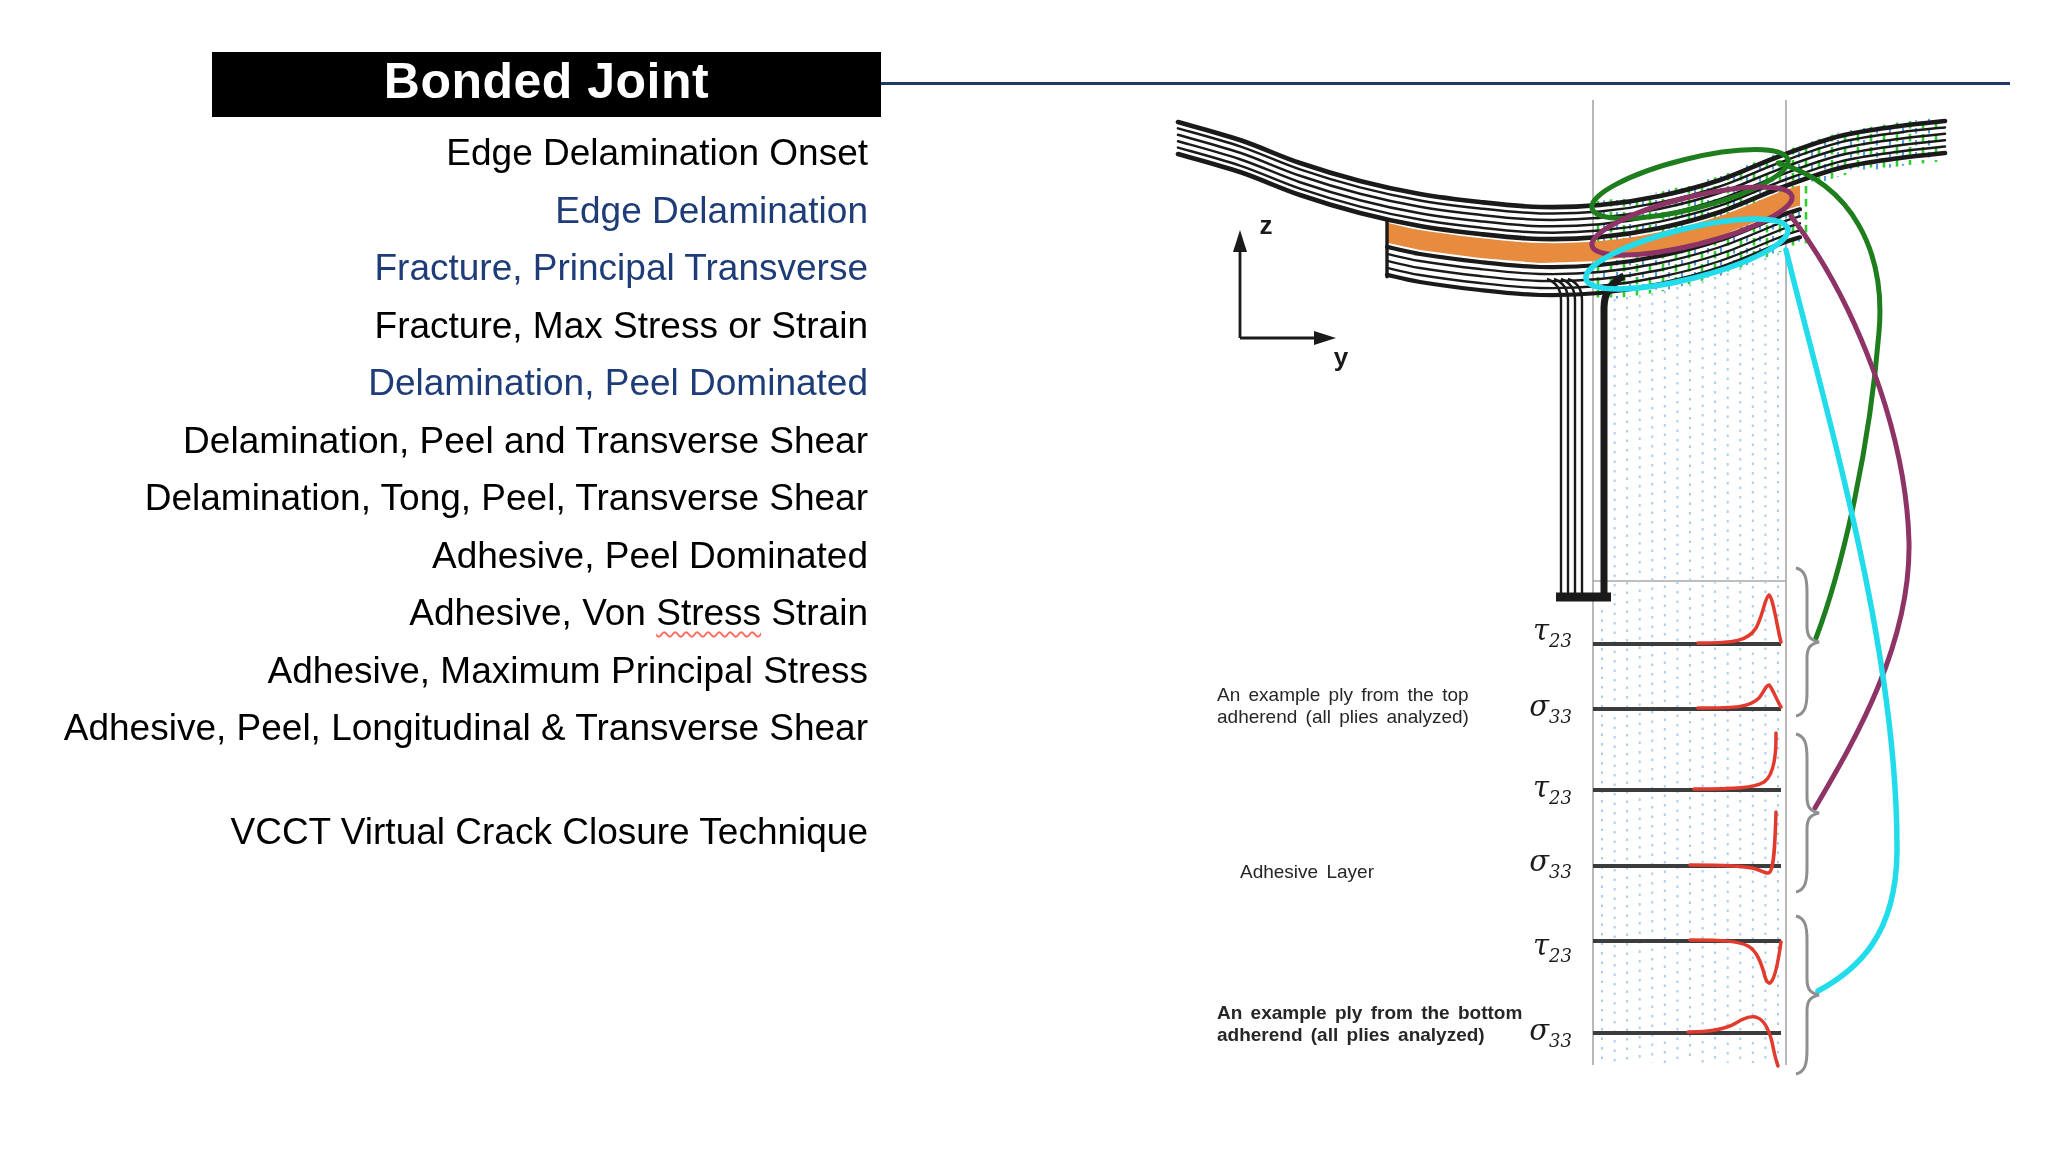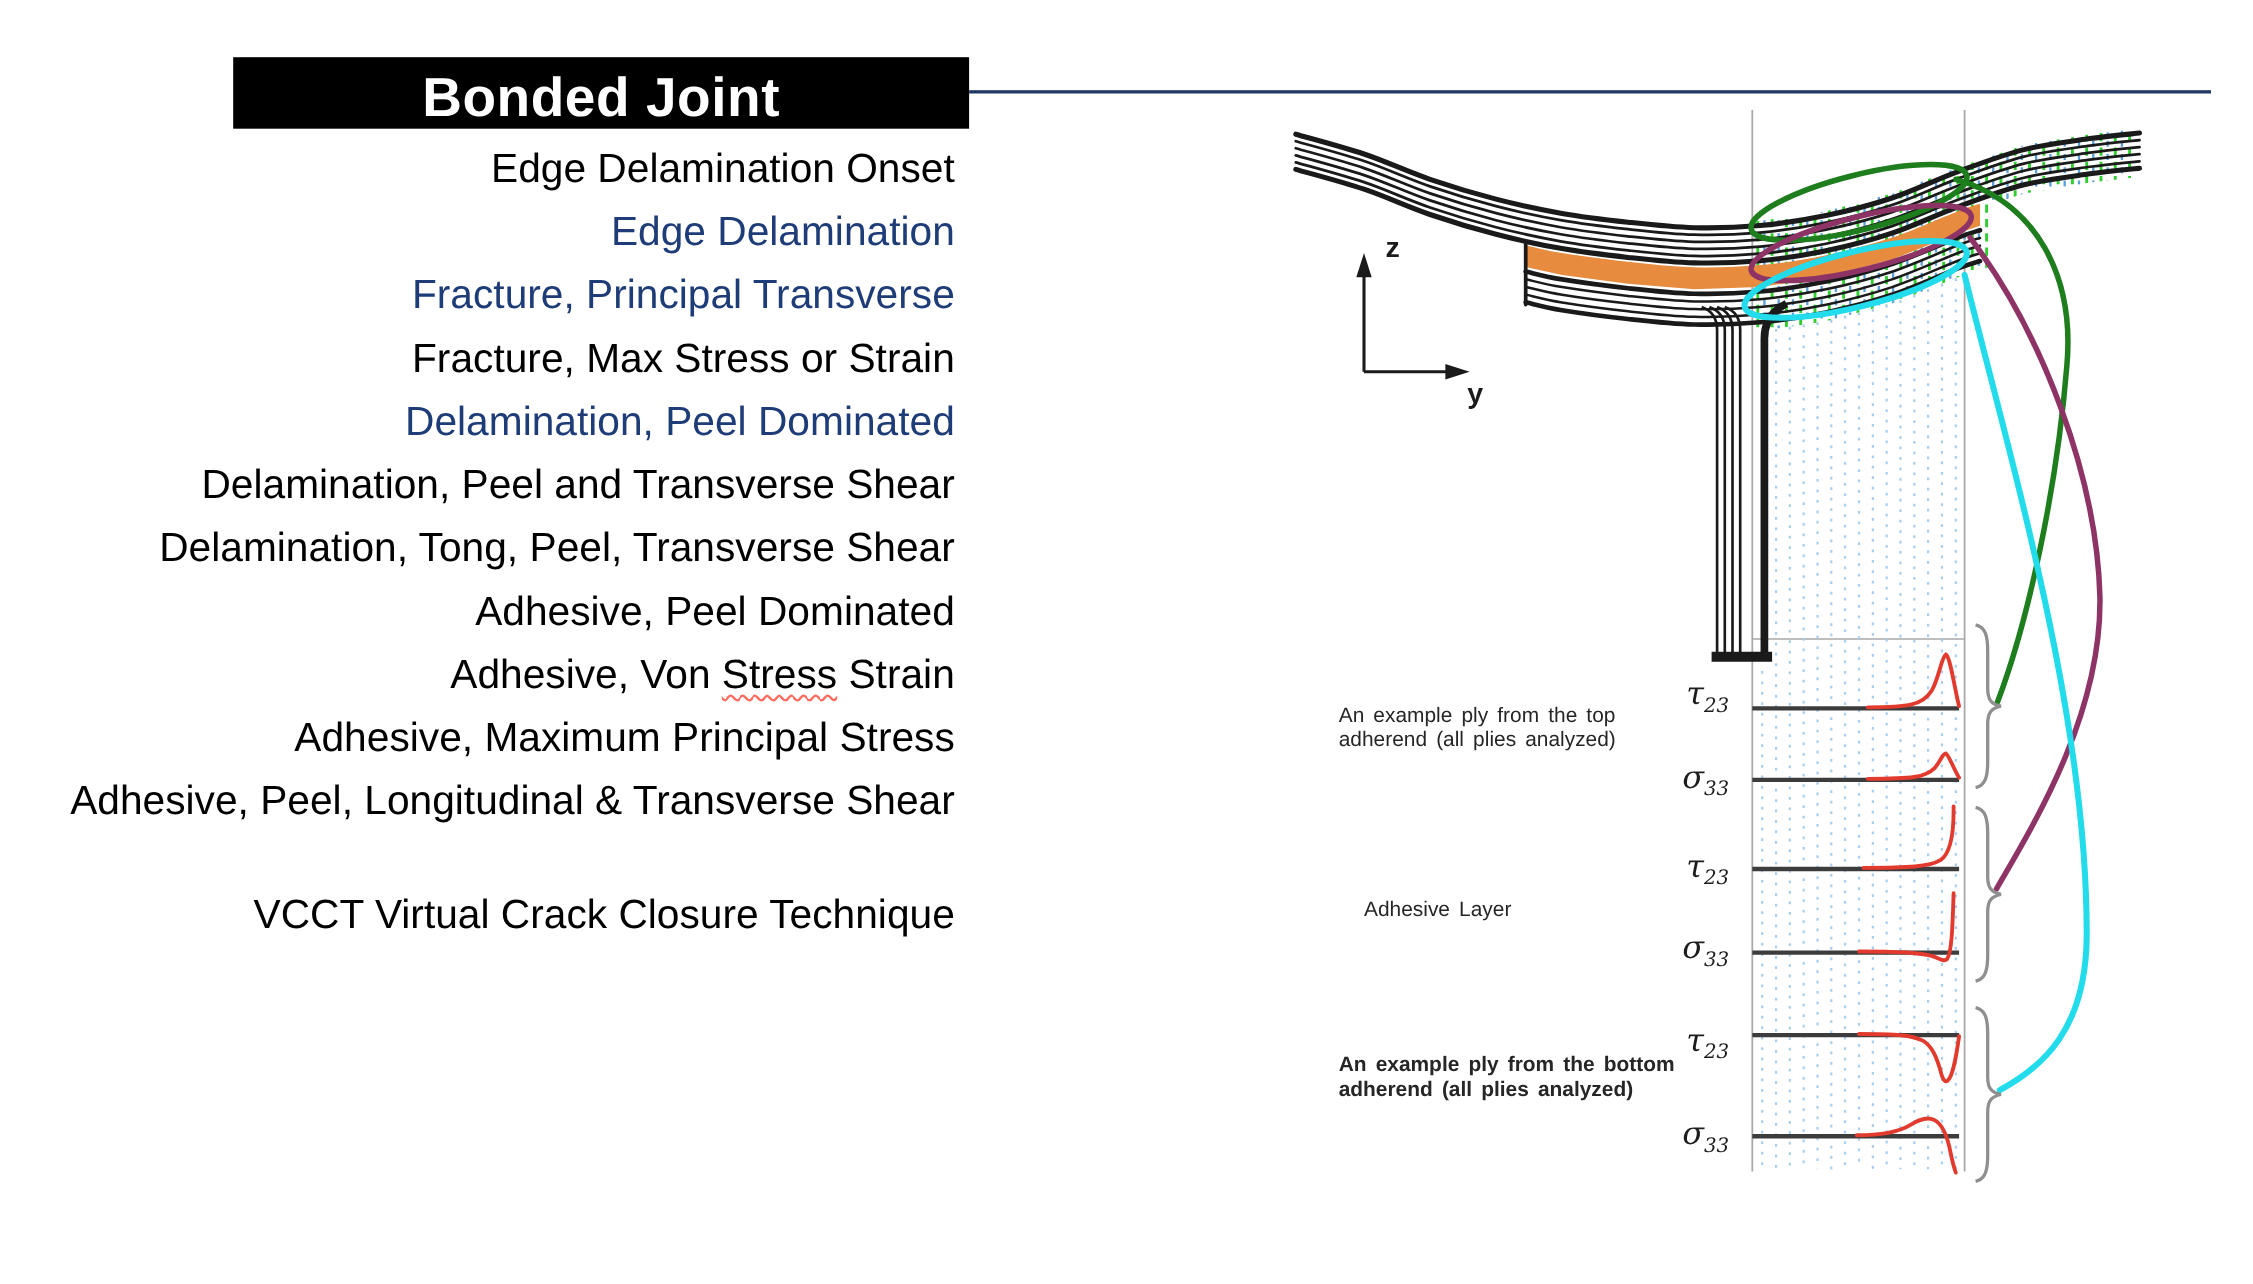--- a/index.html
+++ b/index.html
@@ -1,30 +1,30 @@
 <!DOCTYPE html>
 <html><head>
 <meta charset="utf-8">
 <style>
   html,body{margin:0;padding:0;background:#fff;}
   .slide{position:relative;width:2048px;height:1167px;background:#ffffff;overflow:hidden;
          font-family:"Liberation Sans",sans-serif;}
   .title-box{position:absolute;left:212px;top:52px;width:669px;height:65px;
-             display:flex;align-items:flex-end;justify-content:center;}
+             display:flex;align-items:flex-start;justify-content:center;}
   .title-box span{font-size:50px;font-weight:bold;letter-spacing:.5px;}
   .header-rule{position:absolute;left:881px;top:82px;width:1129px;height:3px;}
   .crit-list{position:absolute;top:124px;right:1180px;width:900px;text-align:right;
              font-size:37px;line-height:57.5px;white-space:nowrap;}
   .crit-line{height:57.5px;}
   .crit-spacer{height:46px;}
   .wavy{text-decoration:underline;text-decoration-style:wavy;
         text-decoration-color:#ff6a5e;text-decoration-thickness:2px;text-underline-offset:6px;}
   .figure{position:absolute;left:1140px;top:90px;width:908px;height:1012px;}
   .figure svg{position:absolute;left:0;top:0;}
-  .fig-label{position:absolute;font-size:19px;line-height:21.5px;color:#262626;word-spacing:3px;}
+  .fig-label{position:absolute;font-size:19px;line-height:21.5px;color:#262626;word-spacing:3px;margin-top:44px;}
   .lab-top{left:77px;top:550px;width:300px;}
   .lab-adh{left:100px;top:727px;width:214px;text-align:left;}
   .lab-bot{left:77px;top:868px;width:310px;font-weight:bold;}
 </style>
 </head>
 <body>
 
 <div class="slide">
 
   <div class="title-box" style="background: rgb(0, 0, 0);">

